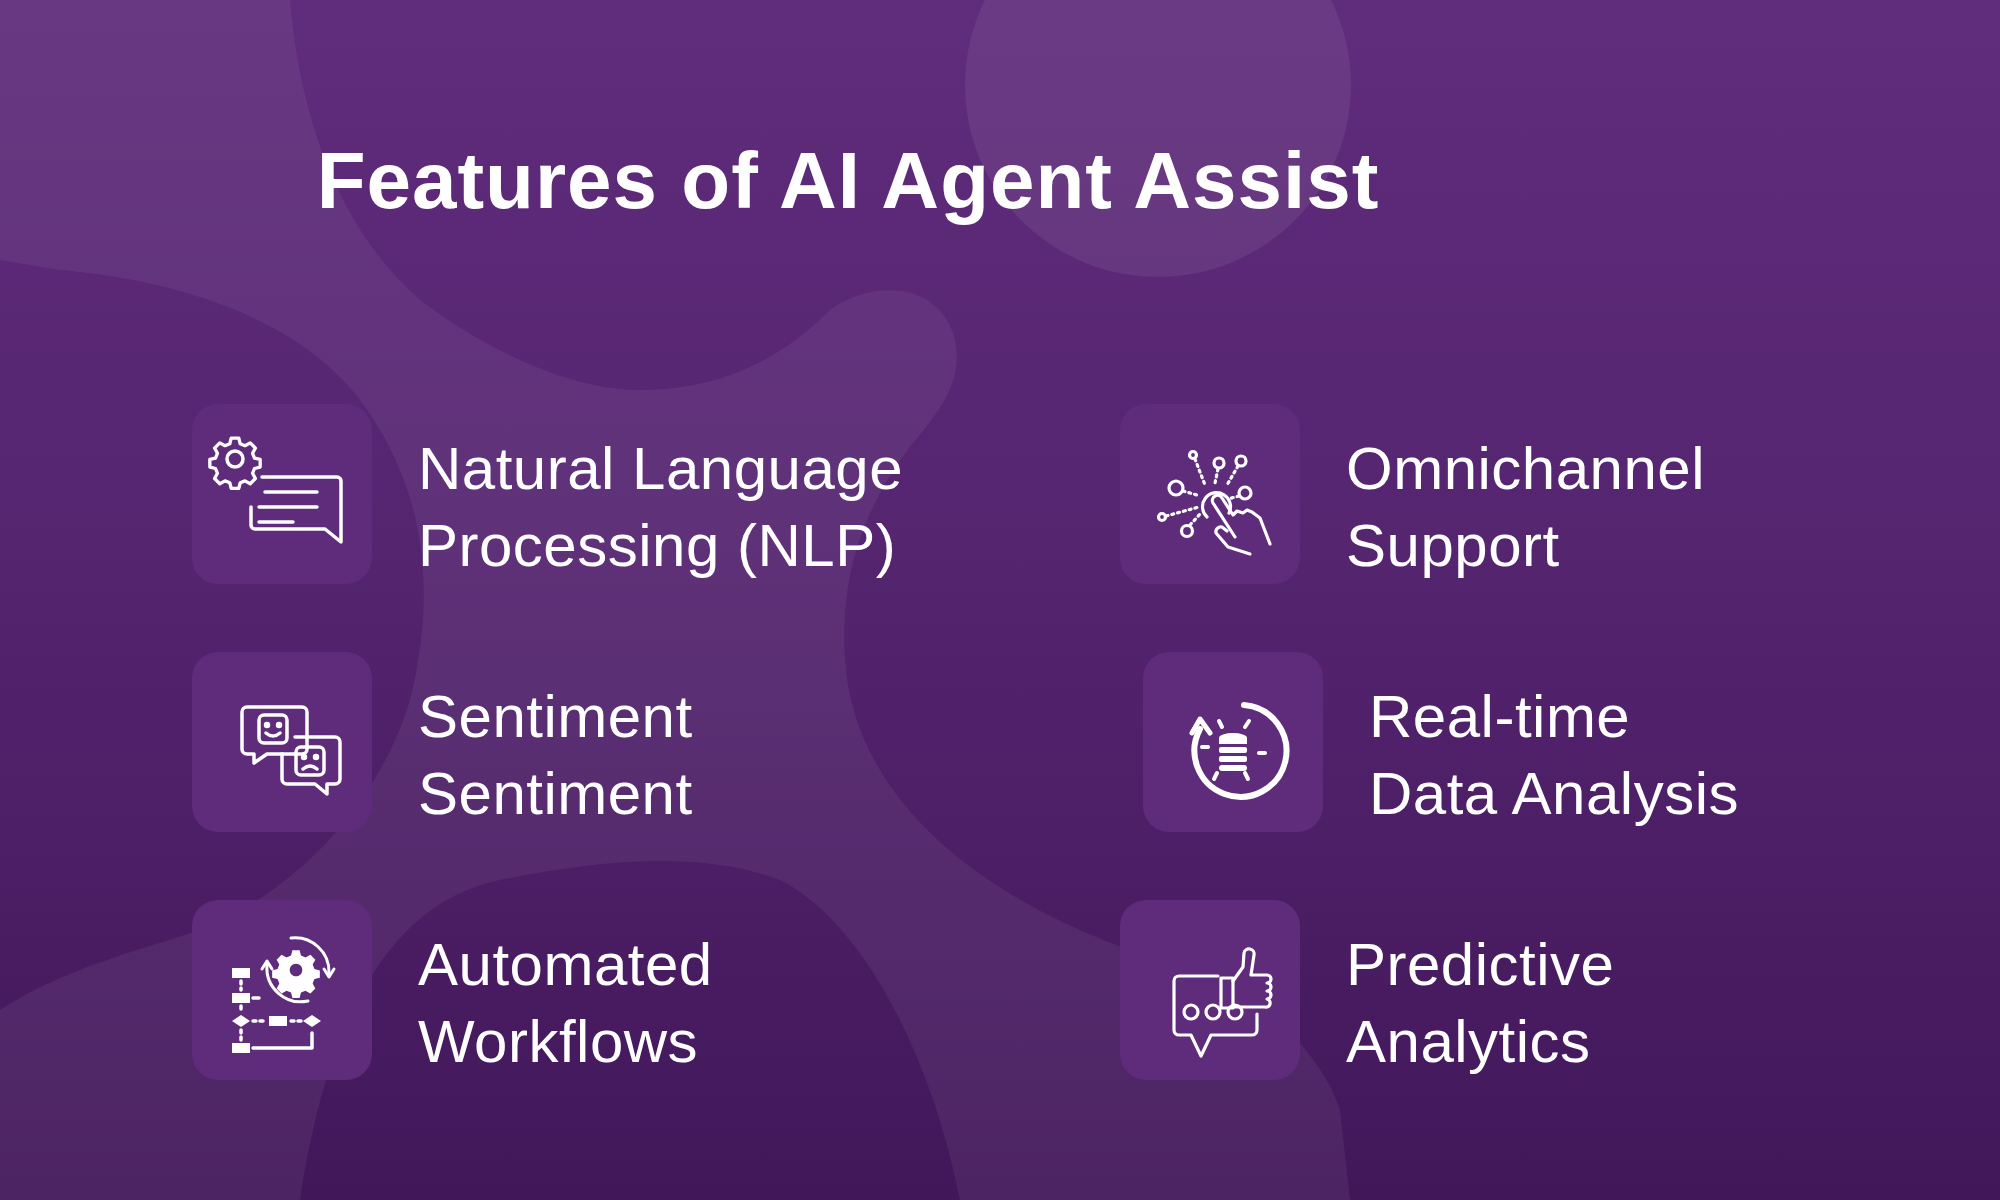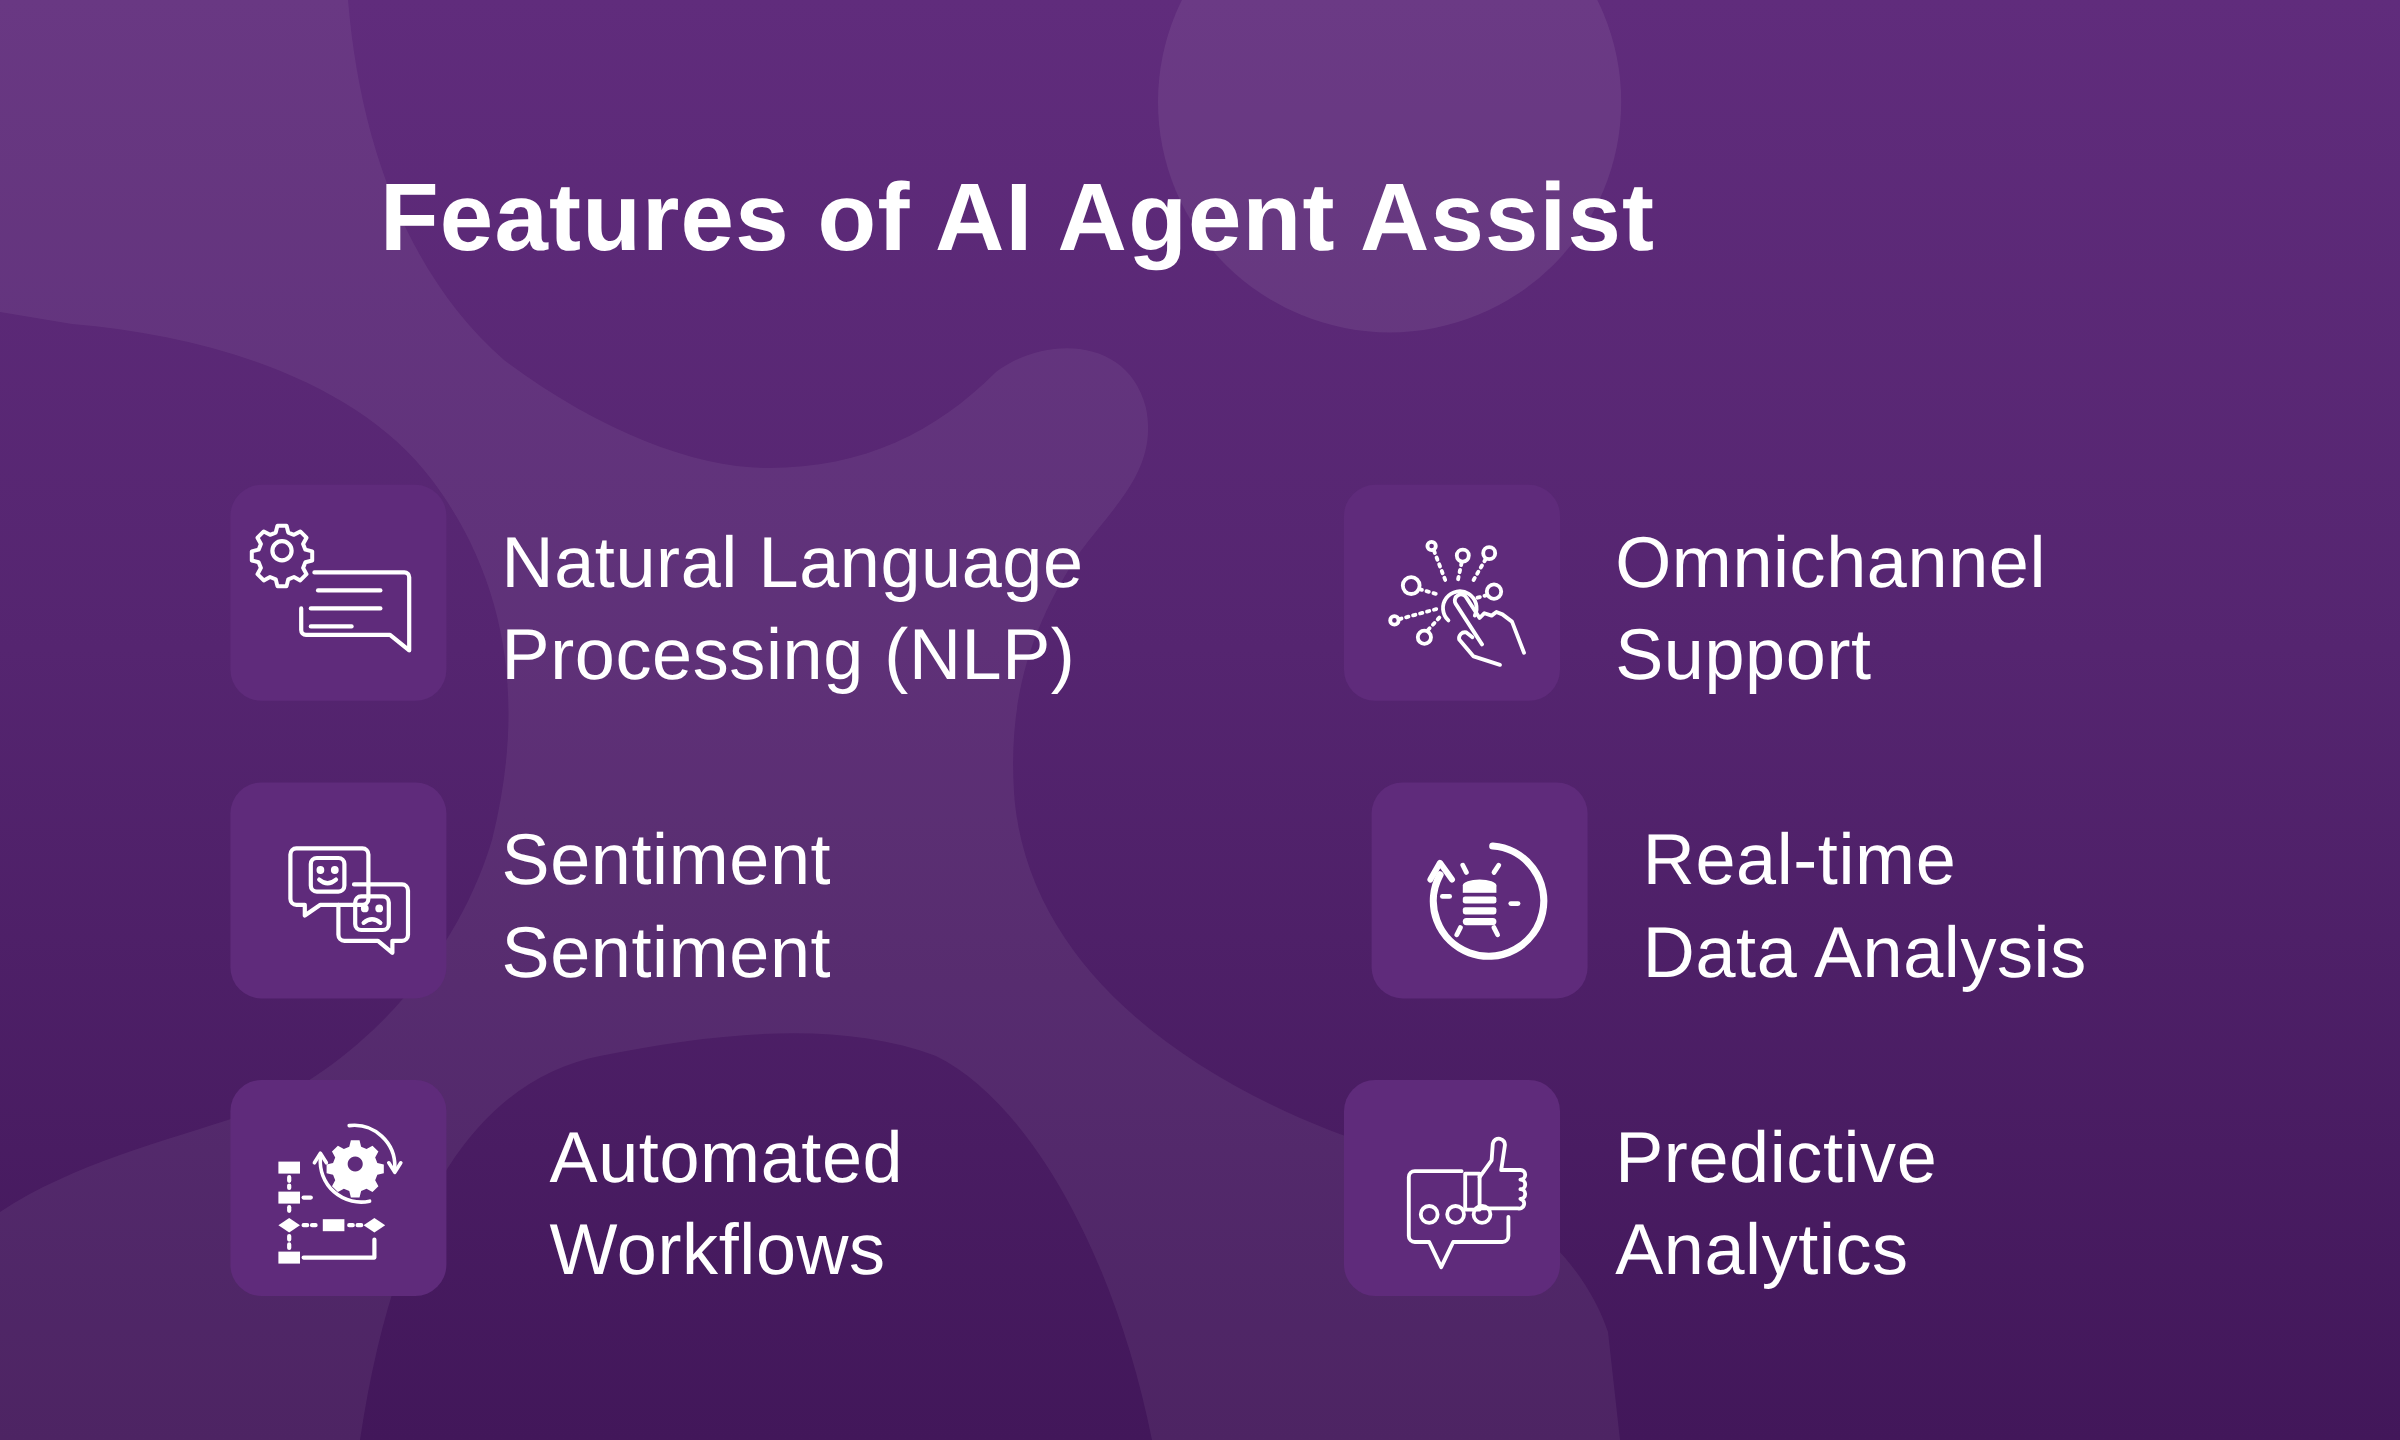--- a/index.html
+++ b/index.html
@@ -113,21 +113,21 @@
       <line x1="56" y1="112" x2="59" y2="106" stroke-width="4"></line>
       <line x1="87" y1="106" x2="90" y2="112" stroke-width="4"></line>
     </svg>
   </div>
   <div class="label">
     <span>Real-time</span>
     <span>Data Analysis</span>
   </div>
 </div>
 
-<div class="feature" style="left:192px; top:900px;gap:40px;">
+<div class="feature" style="left:192px; top:900px;">
   <div class="icon-box">
     <svg viewBox="0 0 150 150" fill="none" stroke="#fff" stroke-width="3.5" stroke-linecap="round" stroke-linejoin="round">
       <g fill="#fff" stroke="none">
         <rect x="25" y="53" width="18" height="10"></rect>
         <rect x="25" y="78" width="18" height="10"></rect>
         <path d="M34 100 l9 6 l-9 6 l-9 -6 z"></path>
         <rect x="62" y="101" width="18" height="10"></rect>
         <path d="M105 100 l9 6 l-9 6 l-9 -6 z"></path>
         <rect x="25" y="128" width="18" height="10"></rect>
       </g>

